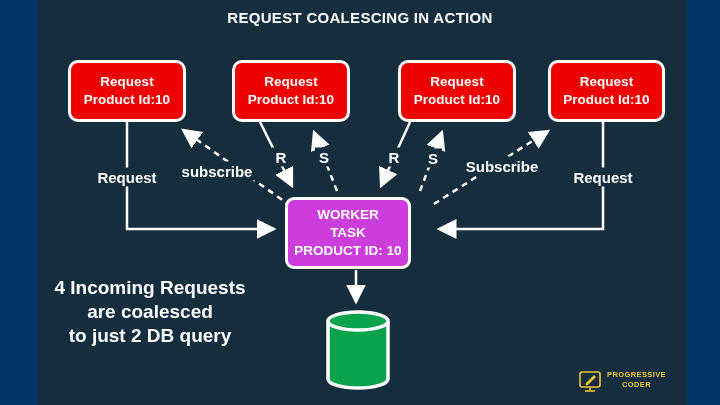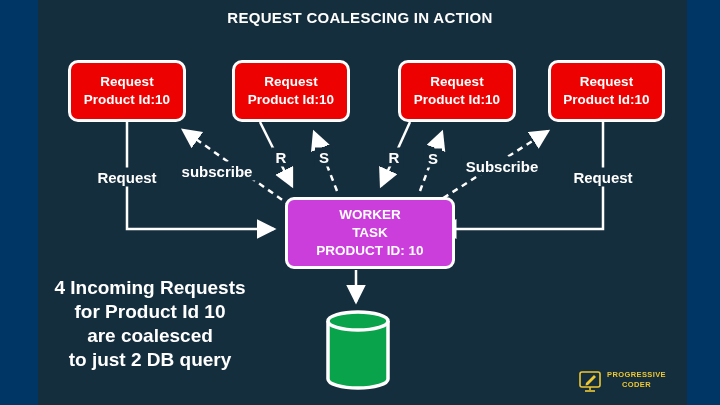--- a/index.html
+++ b/index.html
@@ -34,21 +34,21 @@
     color: #ffffff; font-weight: 800; font-size: 13.5px;
     line-height: 1.35; text-align: center;
   }
   #req1 { left: 68px; }
   #req2 { left: 232px; }
   #req3 { left: 398px; }
   #req4 { left: 548px; width: 117px; }
 
   .worker-box {
     position: absolute; left: 285px; top: 197px;
-    width: 170px; height: 72px;
+    width: 126px; height: 72px;
     background: #cb3edc;
     border: 3px solid #ffffff; border-radius: 9px;
     display: flex; flex-direction: column;
     align-items: center; justify-content: center;
     color: #ffffff; font-weight: 800; font-size: 13.5px;
     line-height: 1.35; text-align: center;
   }
 
   svg.arrows {
     position: absolute; left: 0; top: 0;
@@ -149,21 +149,20 @@
 
   <div class="db-wrap">
     <svg width="72" height="88" viewBox="0 0 72 88">
       <path d="M6,15 L6,73 A30,9 0 0,0 66,73 L66,15" fill="#09a34b" stroke="#ffffff" stroke-width="3.5"></path>
       <ellipse cx="36" cy="15" rx="30" ry="9" fill="#09a34b" stroke="#ffffff" stroke-width="3.5"></ellipse>
     </svg>
   </div>
 
   <div class="caption">
     <div>4 Incoming Requests</div>
-    <div>for Product Id 10</div>
     <div>are coalesced</div>
     <div>to just 2 DB query</div>
   </div>
 
   <div class="logo">
     <span>
       <svg width="24" height="23" viewBox="0 0 24 23">
         <rect x="2" y="2" width="20" height="15" rx="2" fill="none" stroke="#eec82f" stroke-width="1.6"></rect>
         <line x1="12" y1="17" x2="12" y2="20" stroke="#eec82f" stroke-width="1.6"></line>
         <line x1="7" y1="21" x2="17" y2="21" stroke="#eec82f" stroke-width="1.6"></line>

